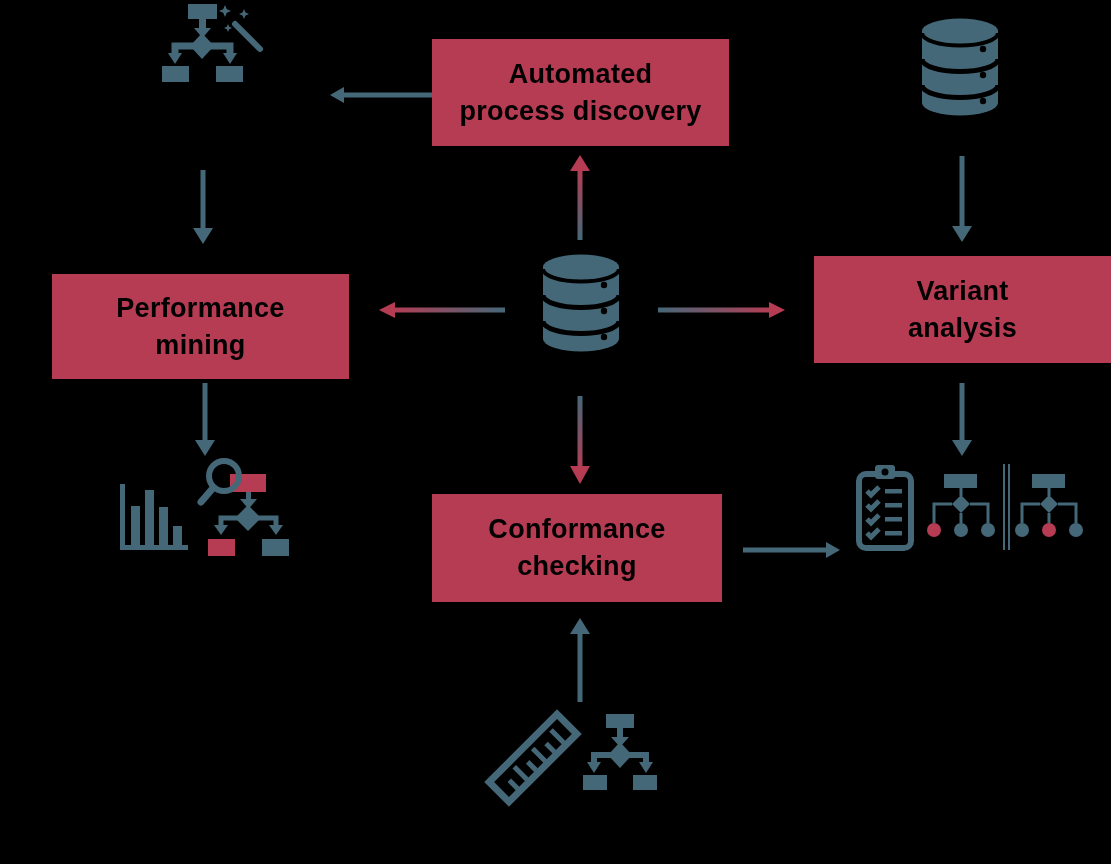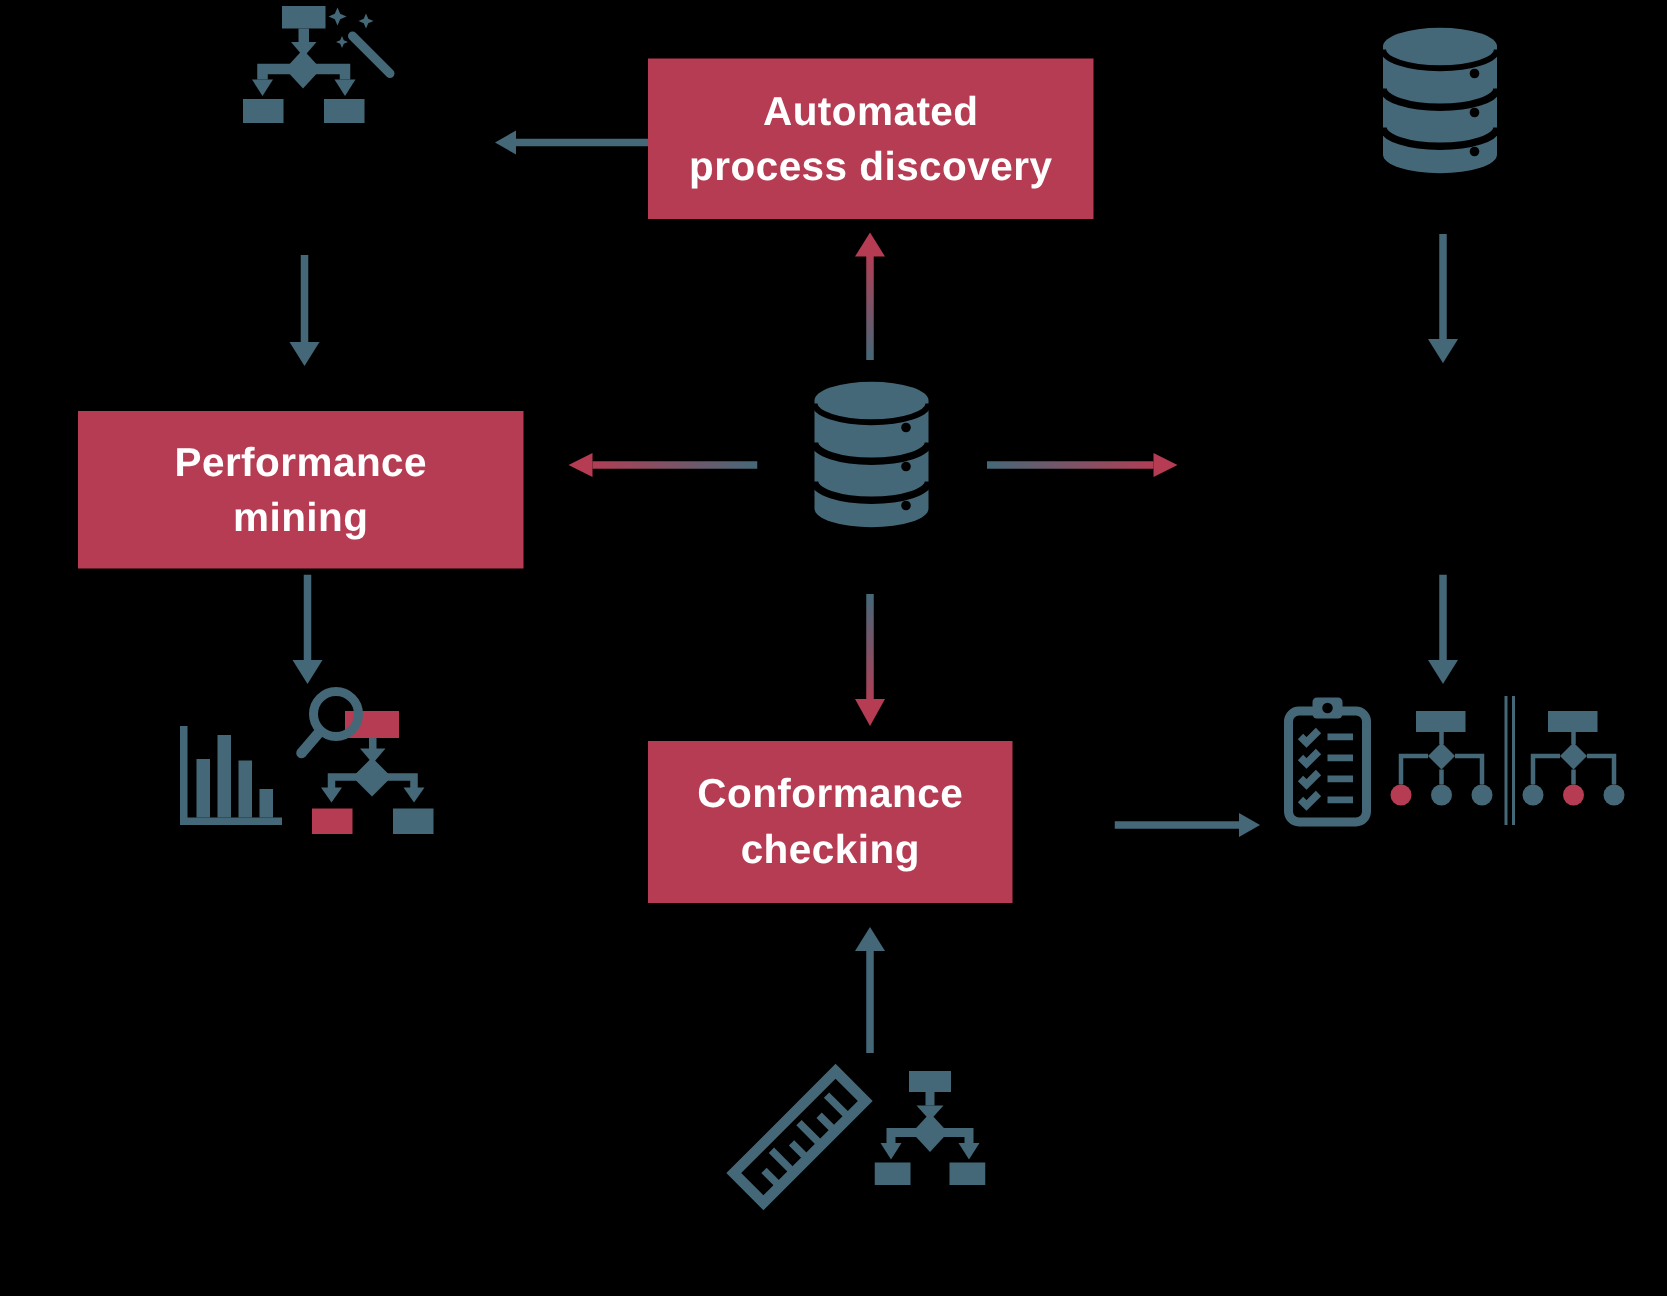--- a/index.html
+++ b/index.html
@@ -1,21 +1,21 @@
 <!DOCTYPE html>
 <html><head>
 <meta charset="utf-8">
 <style>
   html,body{margin:0;padding:0;background:#000;}
   #canvas{
     position:relative;width:1111px;height:864px;background:#000000;
     font-family:"Liberation Sans",sans-serif;overflow:hidden;
   }
   .box{
-    position:absolute;background:#b63c53;color:#ffffff;
+    position:absolute;background:#b63c53;color:#000000;
     display:flex;align-items:center;justify-content:center;text-align:center;
     font-weight:bold;font-size:27px;line-height:37px;white-space:pre-line;
     letter-spacing:.3px;
   }
   .abs{position:absolute;}
   .divider{
     position:absolute;width:3px;height:86px;background:transparent;
     border-left:2px solid #456878;border-right:2px solid #456878;
   }
 </style>
@@ -27,22 +27,26 @@
   <div class="box" style="left:432px;top:39px;width:297px;height:107px;">
     <span>Automated
 process discovery</span>
   </div>
 
   <div class="box" style="left:52px;top:258px;width:297px;height:105px;margin-top:16px;">
     <span>Performance
 mining</span>
   </div>
 
-
-  <div class="box" style="left:432px;top:494px;width:243px;height:108px;">
+  <div class="box" style="left:814px;top:256px;width:297px;height:107px;">
+    <span>Variant
+analysis</span>
+  </div>
+
+  <div class="box" style="left:432px;top:494px;width:290px;height:108px;">
     <span>Conformance
 checking</span>
   </div>
 
   <svg class="abs" style="left:541px;top:250px;" width="80" height="106" viewBox="0 0 80 100">
     <path d="M2,14 A38,12.5 0 0 1 78,14 L78,86 A38,12.5 0 0 1 2,86 Z" fill="#456878"></path>
     <path d="M2,16 A38,12.5 0 0 0 78,16" fill="none" stroke="#000" stroke-width="4"></path>
     <path d="M2,42 A38,12.5 0 0 0 78,42" fill="none" stroke="#000" stroke-width="5"></path>
     <path d="M2,68 A38,12.5 0 0 0 78,68" fill="none" stroke="#000" stroke-width="5"></path>
     <circle cx="63" cy="32" r="3.2" fill="#000"></circle>

